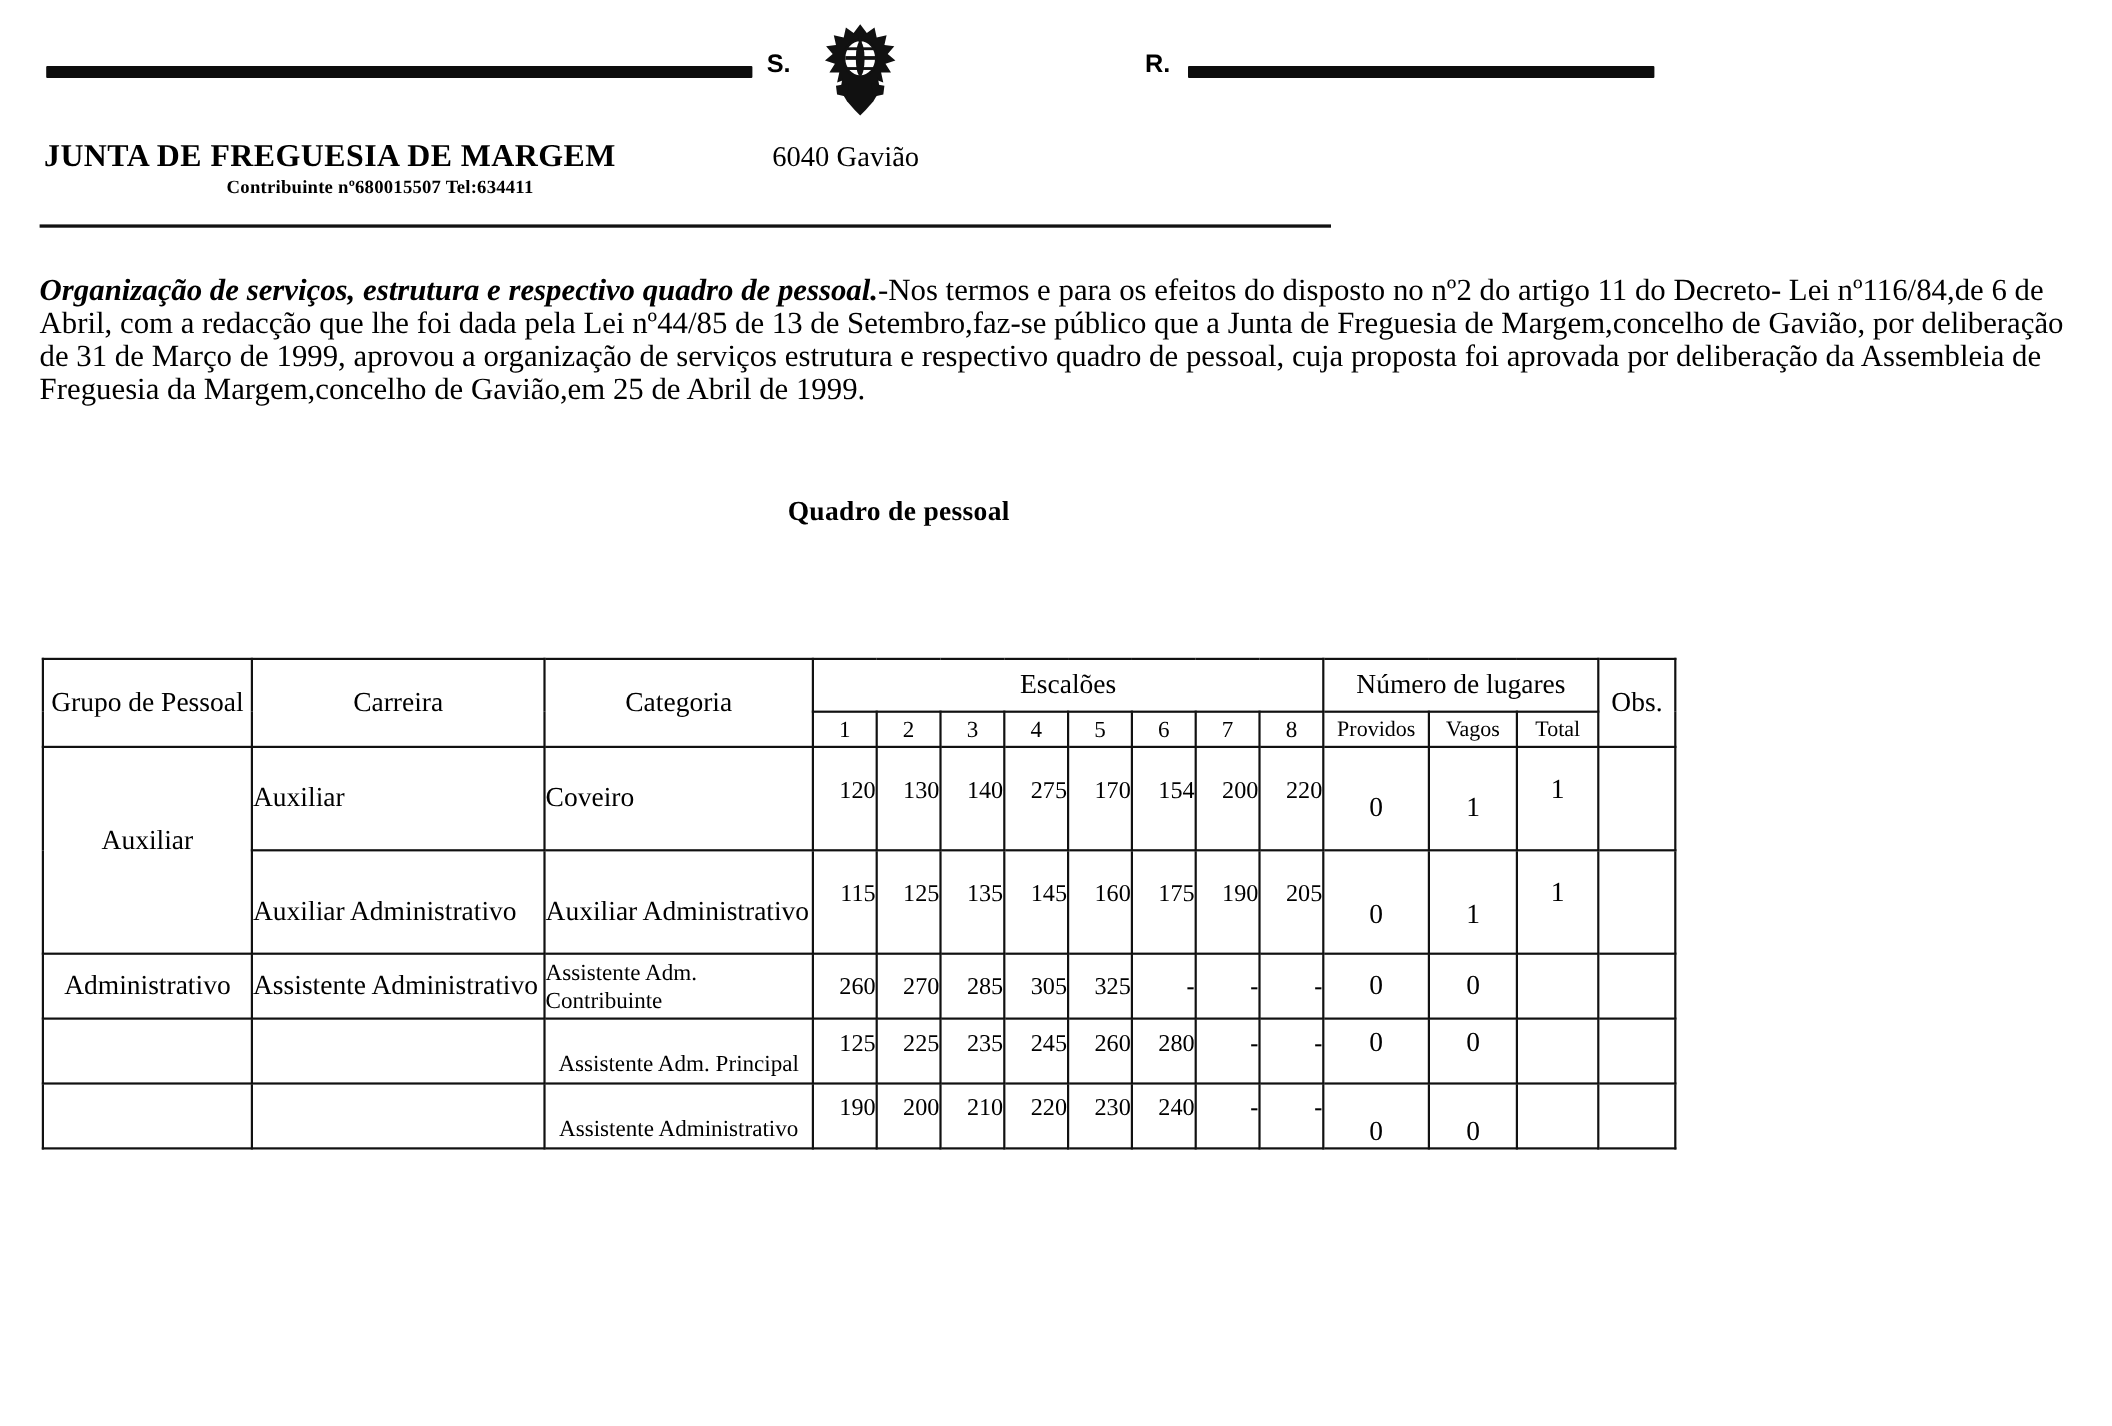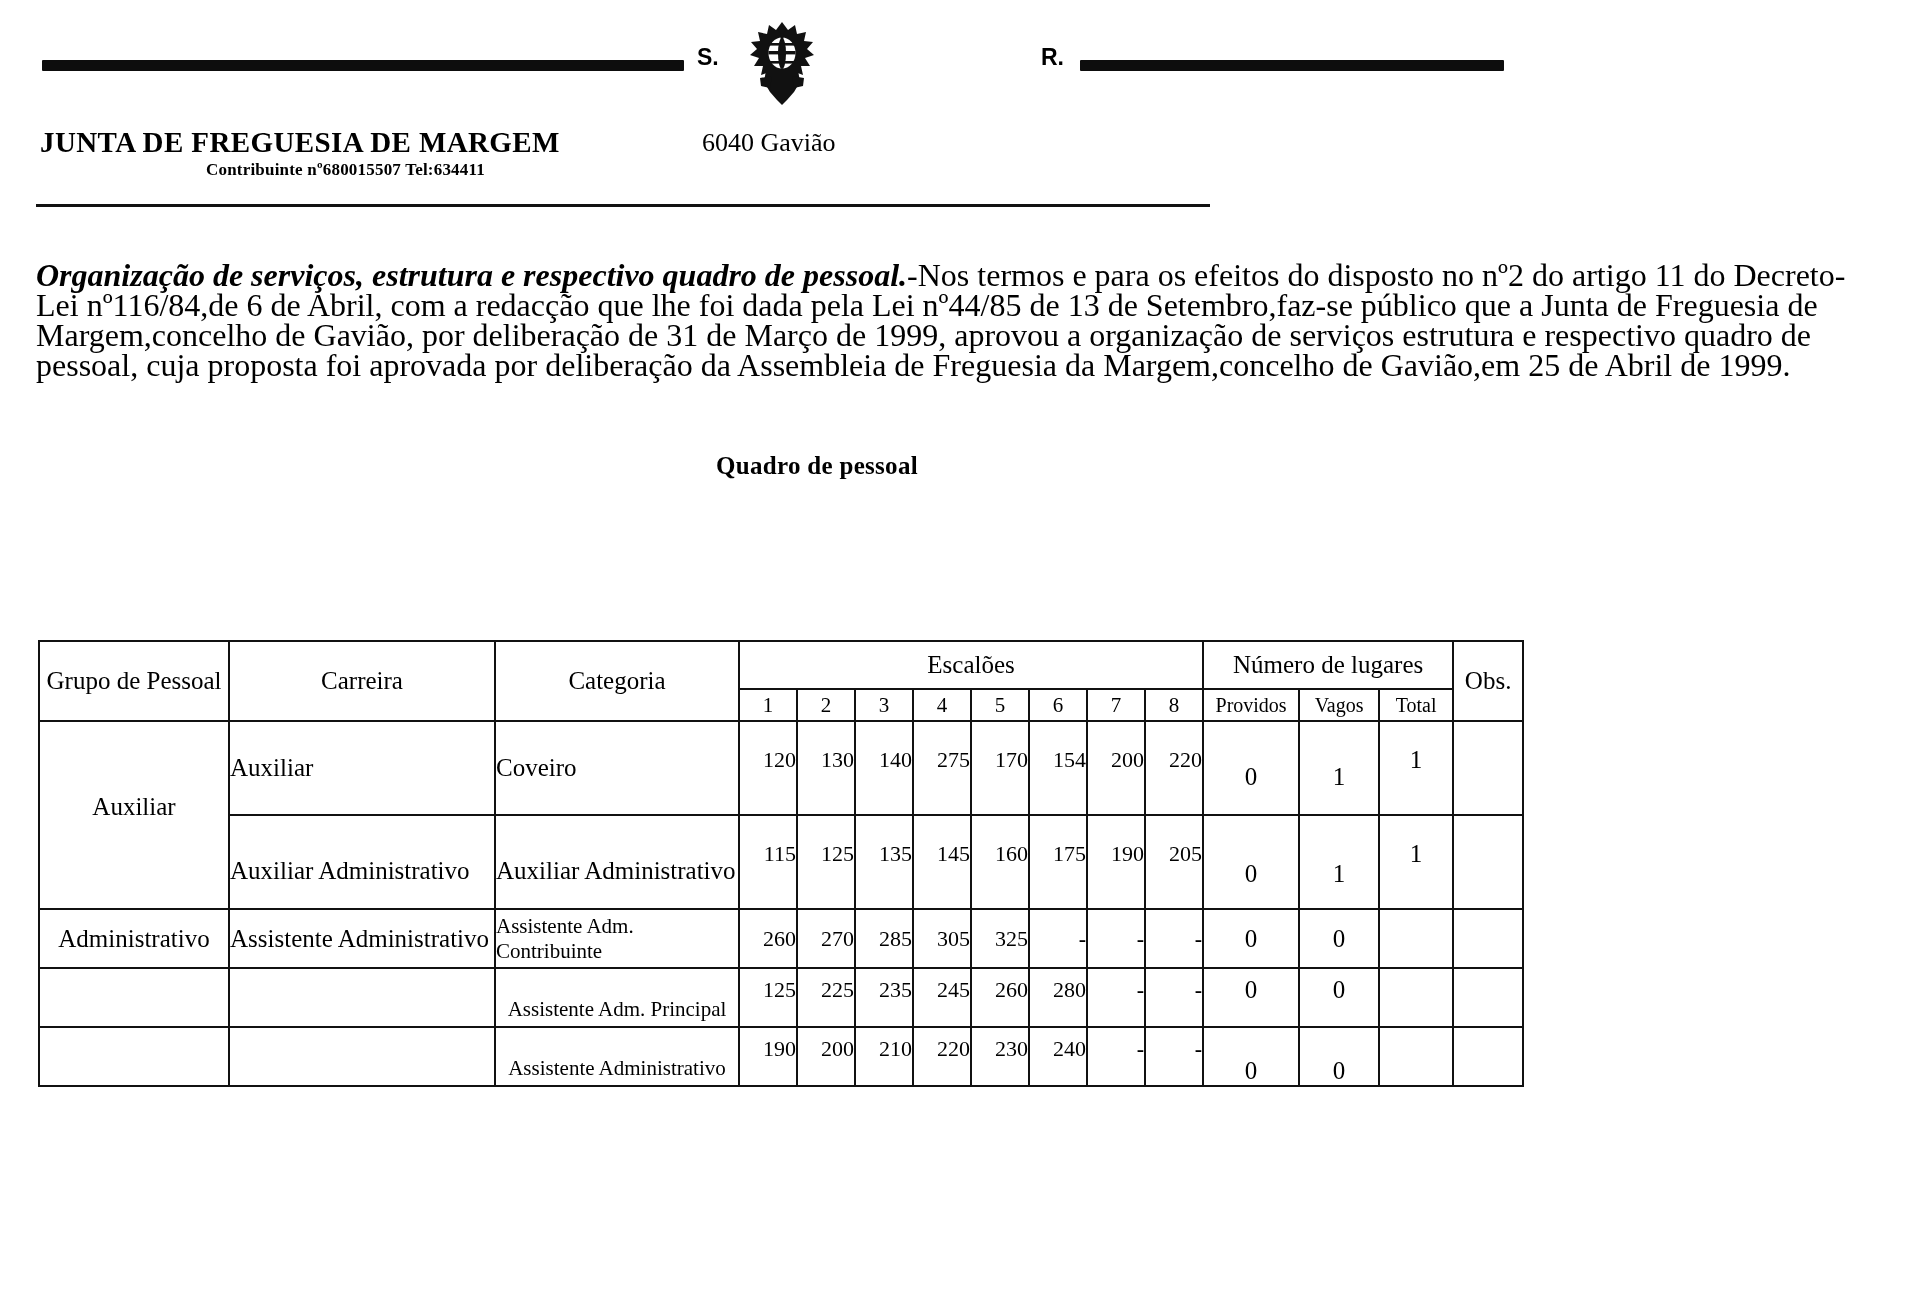--- a/index.html
+++ b/index.html
@@ -60,38 +60,38 @@
     font-family:"Liberation Serif",serif;
     font-size:26px;white-space:nowrap;
   }
   .lh-hr{
     position:absolute;left:36px;top:204px;width:1174px;height:3px;
     background:#111;
   }
 
   
   .para{
-    position:absolute;left:36px;top:260px;width:1856px;
-    font-family:"Liberation Serif",serif;
-    font-size:32px;line-height:30px;
+    position:absolute;left:36px;top:250px;width:1856px;
+    font-family:"Liberation Serif",serif;
+    font-size:28px;line-height:30px;
     text-align:left;
   }
   .para .lead{font-style:italic;font-weight:bold;}
 
   
   .tbl-title{
     position:absolute;left:0;top:452px;width:1580px;
     text-align:center;
     font-family:"Liberation Serif",serif;
     font-weight:bold;font-size:25px;letter-spacing:.3px;margin-left:27px;
   }
 
   
   .tbl-wrap{
-    position:absolute;left:38px;top:598px;width:1484px;margin-top:42px;
+    position:absolute;left:38px;top:598px;width:1484px;
   }
   table.quadro{
     border-collapse:collapse;
     width:1484px;
     table-layout:fixed;
     font-family:"Liberation Serif",serif;
   }
   table.quadro td,table.quadro th{
     border:2px solid #111;
     padding:0;

